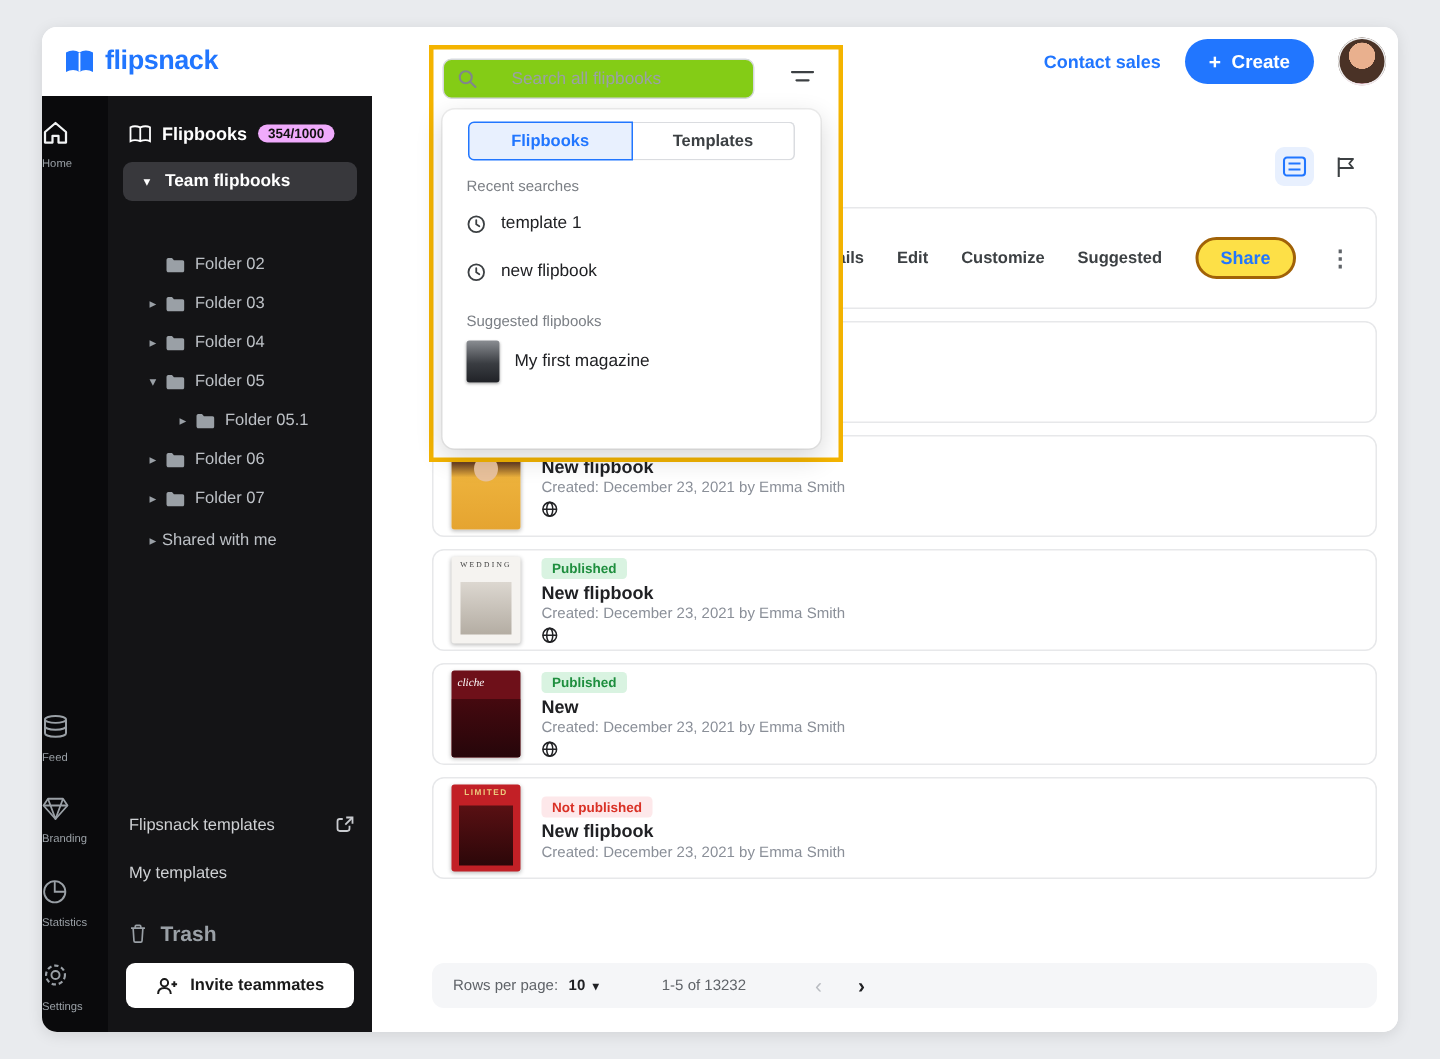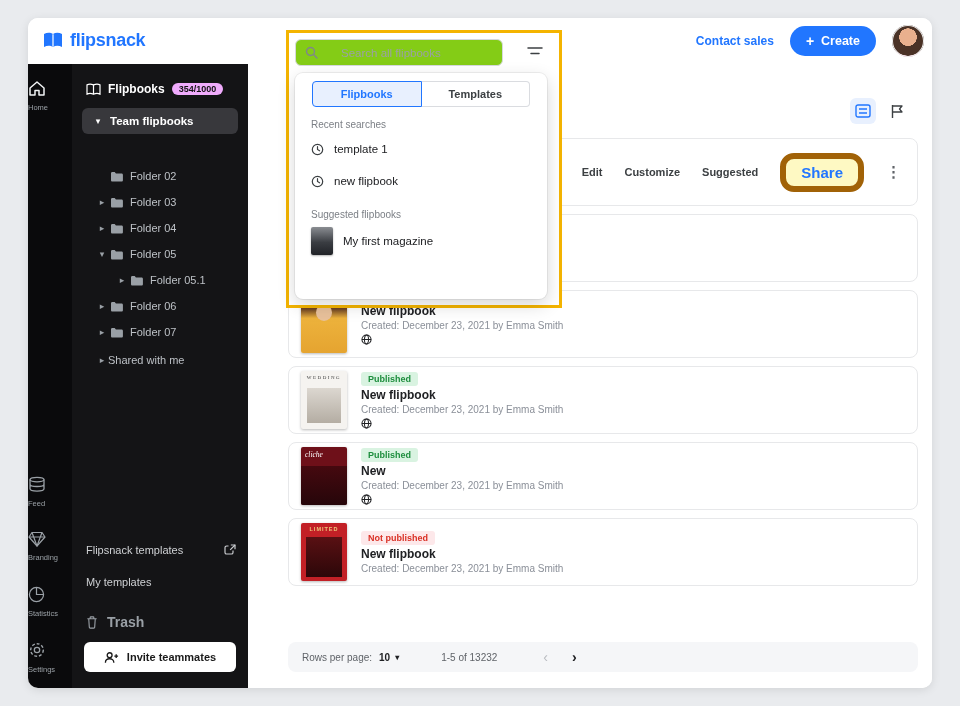--- a/index.html
+++ b/index.html
@@ -10,21 +10,21 @@
     font-family: "Liberation Sans", sans-serif;
     -webkit-font-smoothing: antialiased;
   }
   .window {
     position: absolute; left: 28px; top: 18px; width: 904px; height: 670px;
     background: #fff; border-radius: 10px; overflow: hidden;
     box-shadow: 0 2px 10px rgba(0,0,0,.10);
   }
   
   .topbar { position: absolute; left: 0; top: 0; width: 100%; height: 46px; background: #fff; }
-  .logo { position: absolute; left: 14px; top: 12px; display: flex; align-items: center; gap: 6px; cursor: pointer; }
+  .logo { position: absolute; left: 14px; top: 12px; display: flex; align-items: flex-end; gap: 6px; cursor: pointer; }
   .brand { color: #2176ff; font-weight: bold; font-size: 18px; letter-spacing: -0.3px; }
   .topbar-right { position: absolute; right: 8px; top: 7px; height: 32px; display: flex; align-items: center; gap: 16px; }
   .contact { color: #2176ff; font-size: 12px; font-weight: bold; cursor: pointer; text-decoration: none; }
   .create-btn {
     display: flex; align-items: center; gap: 7px; height: 30px; padding: 0 16px;
     background: #2176ff; color: #fff; border: none; border-radius: 16px;
     font-family: "Liberation Sans", sans-serif; font-size: 12.5px; font-weight: bold; cursor: pointer;
   }
   .plus { font-size: 14px; font-weight: bold; line-height: 1; }
   .avatar {
@@ -65,22 +65,22 @@
   
   .main { position: absolute; left: 220px; top: 46px; right: 0; bottom: 0; background: #fff; }
   .view-toggles { position: absolute; top: 34px; right: 22px; display: flex; gap: 8px; }
   .toggle { width: 26px; height: 26px; border-radius: 6px; display: flex; align-items: center; justify-content: center; cursor: pointer; }
   .toggle.active { background: #e8f0fe; }
   .cards { position: absolute; left: 40px; right: 14px; top: 74px; display: flex; flex-direction: column; gap: 8px; }
   .card { position: relative; height: 68px; background: #fff; border: 1px solid #e7e8ea; border-radius: 8px; }
   .actions { position: absolute; right: 16px; top: 0; bottom: 0; display: flex; align-items: center; gap: 22px; }
   .action { font-size: 11px; font-weight: bold; color: #3c4043; cursor: pointer; white-space: nowrap; }
   .share-btn {
-    border: 6px solid #a16207; color: #2176ff; background: #fef9c3; font-family: "Liberation Sans", sans-serif;
-    font-weight: bold; font-size: 15px; border-radius: 14px; padding: 5px 15px; cursor: pointer;
+    border: 2px solid #a16207; color: #2176ff; background: #fde047; font-family: "Liberation Sans", sans-serif;
+    font-weight: bold; font-size: 12px; border-radius: 14px; padding: 5px 15px; cursor: pointer;
   }
   .kebab { color: #5f6368; font-size: 15px; font-weight: bold; cursor: pointer; }
   .thumb {
     position: absolute; left: 12px; top: 50%; transform: translateY(-50%);
     width: 46px; height: 58px; border-radius: 2px; overflow: hidden;
     box-shadow: 0 1px 3px rgba(0,0,0,.28); cursor: pointer;
   }
   .thumb-portrait { background: linear-gradient(180deg, #55331d 0%, #6e4425 24%, #edb23c 40%, #e5a430 100%); }
   .thumb-portrait::before { content:""; position:absolute; left:50%; top:9px; width:16px; height:17px; margin-left:-8px; border-radius:50%; background:#e8c19b; }
   .thumb-wedding { background: #f5f3f0; }

